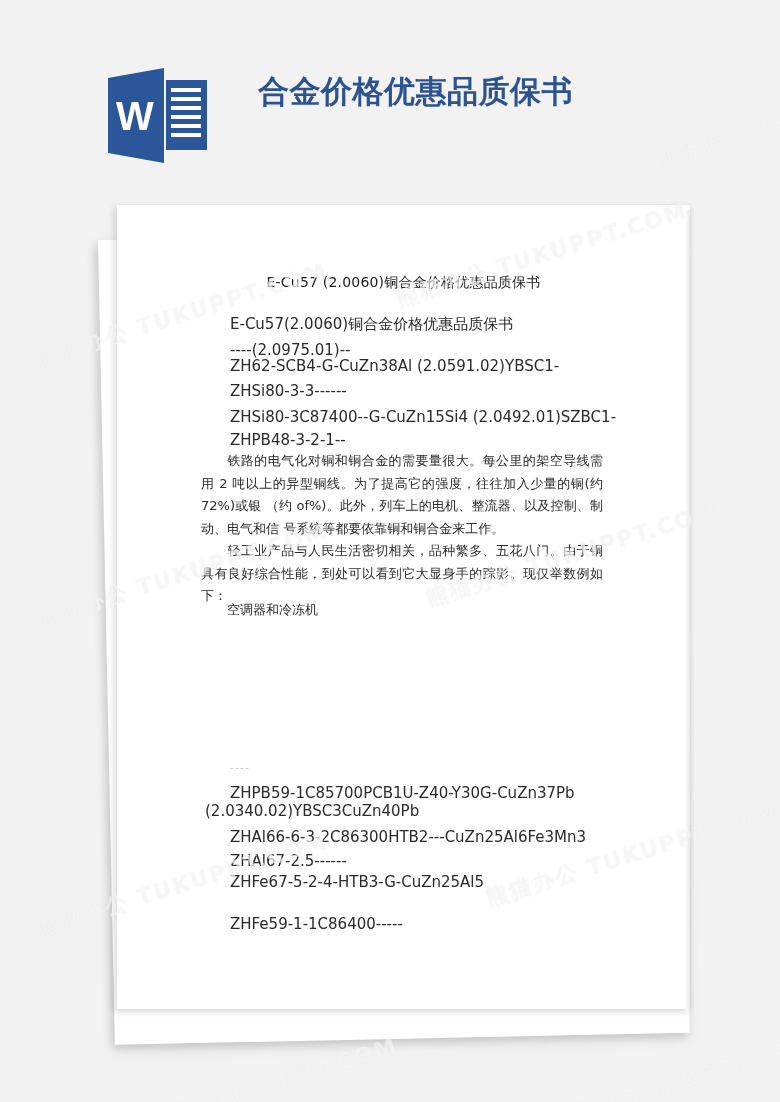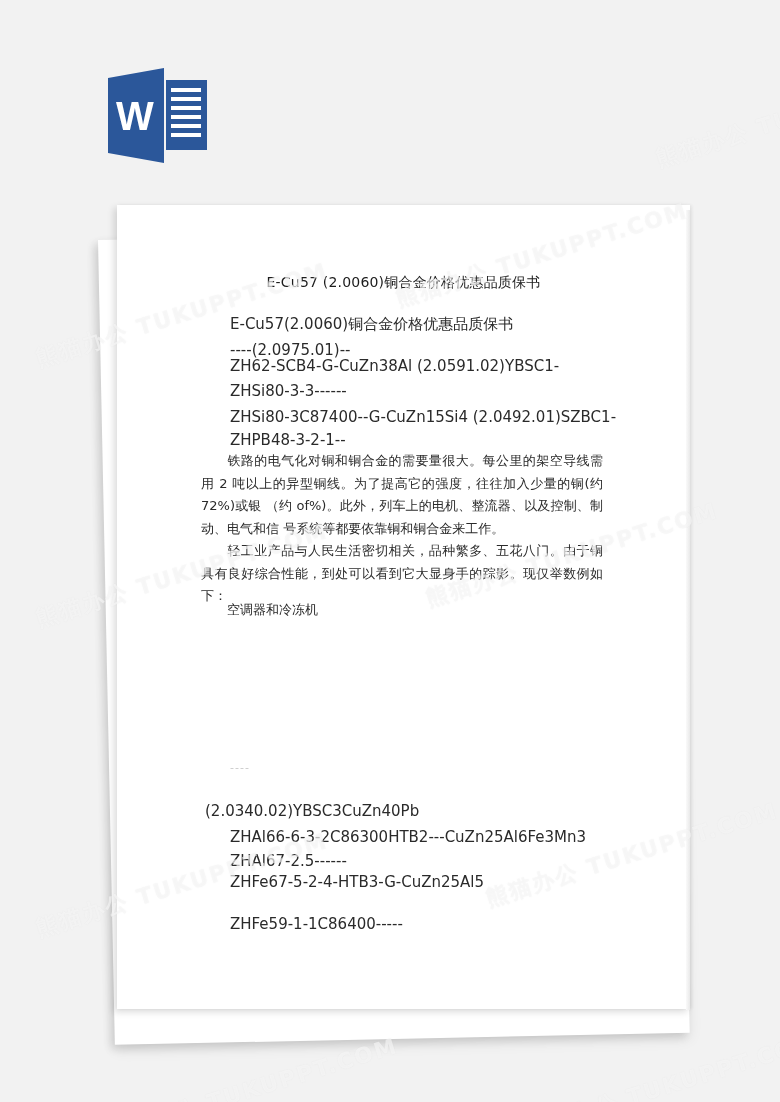--- a/index.html
+++ b/index.html
@@ -69,40 +69,42 @@
       <rect x="63" y="38" width="30" height="4"></rect>
       <rect x="63" y="47" width="30" height="4"></rect>
       <rect x="63" y="56" width="30" height="4"></rect>
       <rect x="63" y="65" width="30" height="4"></rect>
     </g>
     <polygon points="0,10 56,0 56,95 0,85" fill="#2b579a"></polygon>
     <text x="27" y="62" text-anchor="middle" font-family="Liberation Sans, sans-serif" font-weight="bold" font-size="40" fill="#ffffff">W</text>
   </svg>
 
   <div class="title-block">
+    <div class="title-line">合金价格优惠品质保书</div>
   </div>
 
   <div class="page-back"></div>
   <div class="page-front">
     <div class="doc">
       <div class="doc-title">E-Cu57 (2.0060)铜合金价格优惠品质保书</div>
 
       <div class="ln" style="left:113px; top:110px;">E-Cu57(2.0060)铜合金价格优惠品质保书</div>
       <div class="ln" style="left:113px; top:136px;">----(2.0975.01)--</div>
       <div class="ln" style="left:113px; top:152px;">ZH62-SCB4-G-CuZn38Al (2.0591.02)YBSC1-</div>
       <div class="ln" style="left:113px; top:177px;">ZHSi80-3-3------</div>
       <div class="ln" style="left:113px; top:203px;">ZHSi80-3C87400--G-CuZn15Si4 (2.0492.01)SZBC1-</div>
       <div class="ln" style="left:113px; top:226px;">ZHPB48-3-2-1--</div>
 
       <div class="para" style="top:245px;"><span class="indent"></span><span>铁路的电气化对铜和铜合金的需要量很大。每公里的架空导线需用 2 吨以上的异型铜线。为了提高它的强度，往往加入少量的铜(约 72%)或银 （约 of%)。此外，列车上的电机、整流器、以及控制、制动、电气和信 号系统等都要依靠铜和铜合金来工作。</span></div>
       <div class="para" style="top:335px;"><span class="indent"></span><span>轻工业产品与人民生活密切相关，品种繁多、五花八门。由于铜具有良好综合性能，到处可以看到它大显身手的踪影。现仅举数例如下：</span></div>
       <div class="para" style="top:394px;"><span class="indent"></span><span>空调器和冷冻机</span></div>
 
       <div class="faint" style="left:113px; top:556px;">----</div>
 
+      <div class="ln" style="left:113px; top:579px;">ZHPB59-1C85700PCB1U-Z40-Y30G-CuZn37Pb</div>
       <div class="ln" style="left:88px;  top:597px;">(2.0340.02)YBSC3CuZn40Pb</div>
       <div class="ln" style="left:113px; top:623px;">ZHAl66-6-3-2C86300HTB2---CuZn25Al6Fe3Mn3</div>
       <div class="ln" style="left:113px; top:647px;">ZHAl67-2.5------</div>
       <div class="ln" style="left:113px; top:668px;">ZHFe67-5-2-4-HTB3-G-CuZn25Al5</div>
       <div class="ln" style="left:113px; top:710px;">ZHFe59-1-1C86400-----</div>
     </div>
   </div>
   <div class="page-edge-right"></div>
 
   <div class="wm" style="left:30px; top:300px;">熊猫办公 TUKUPPT.COM</div>

